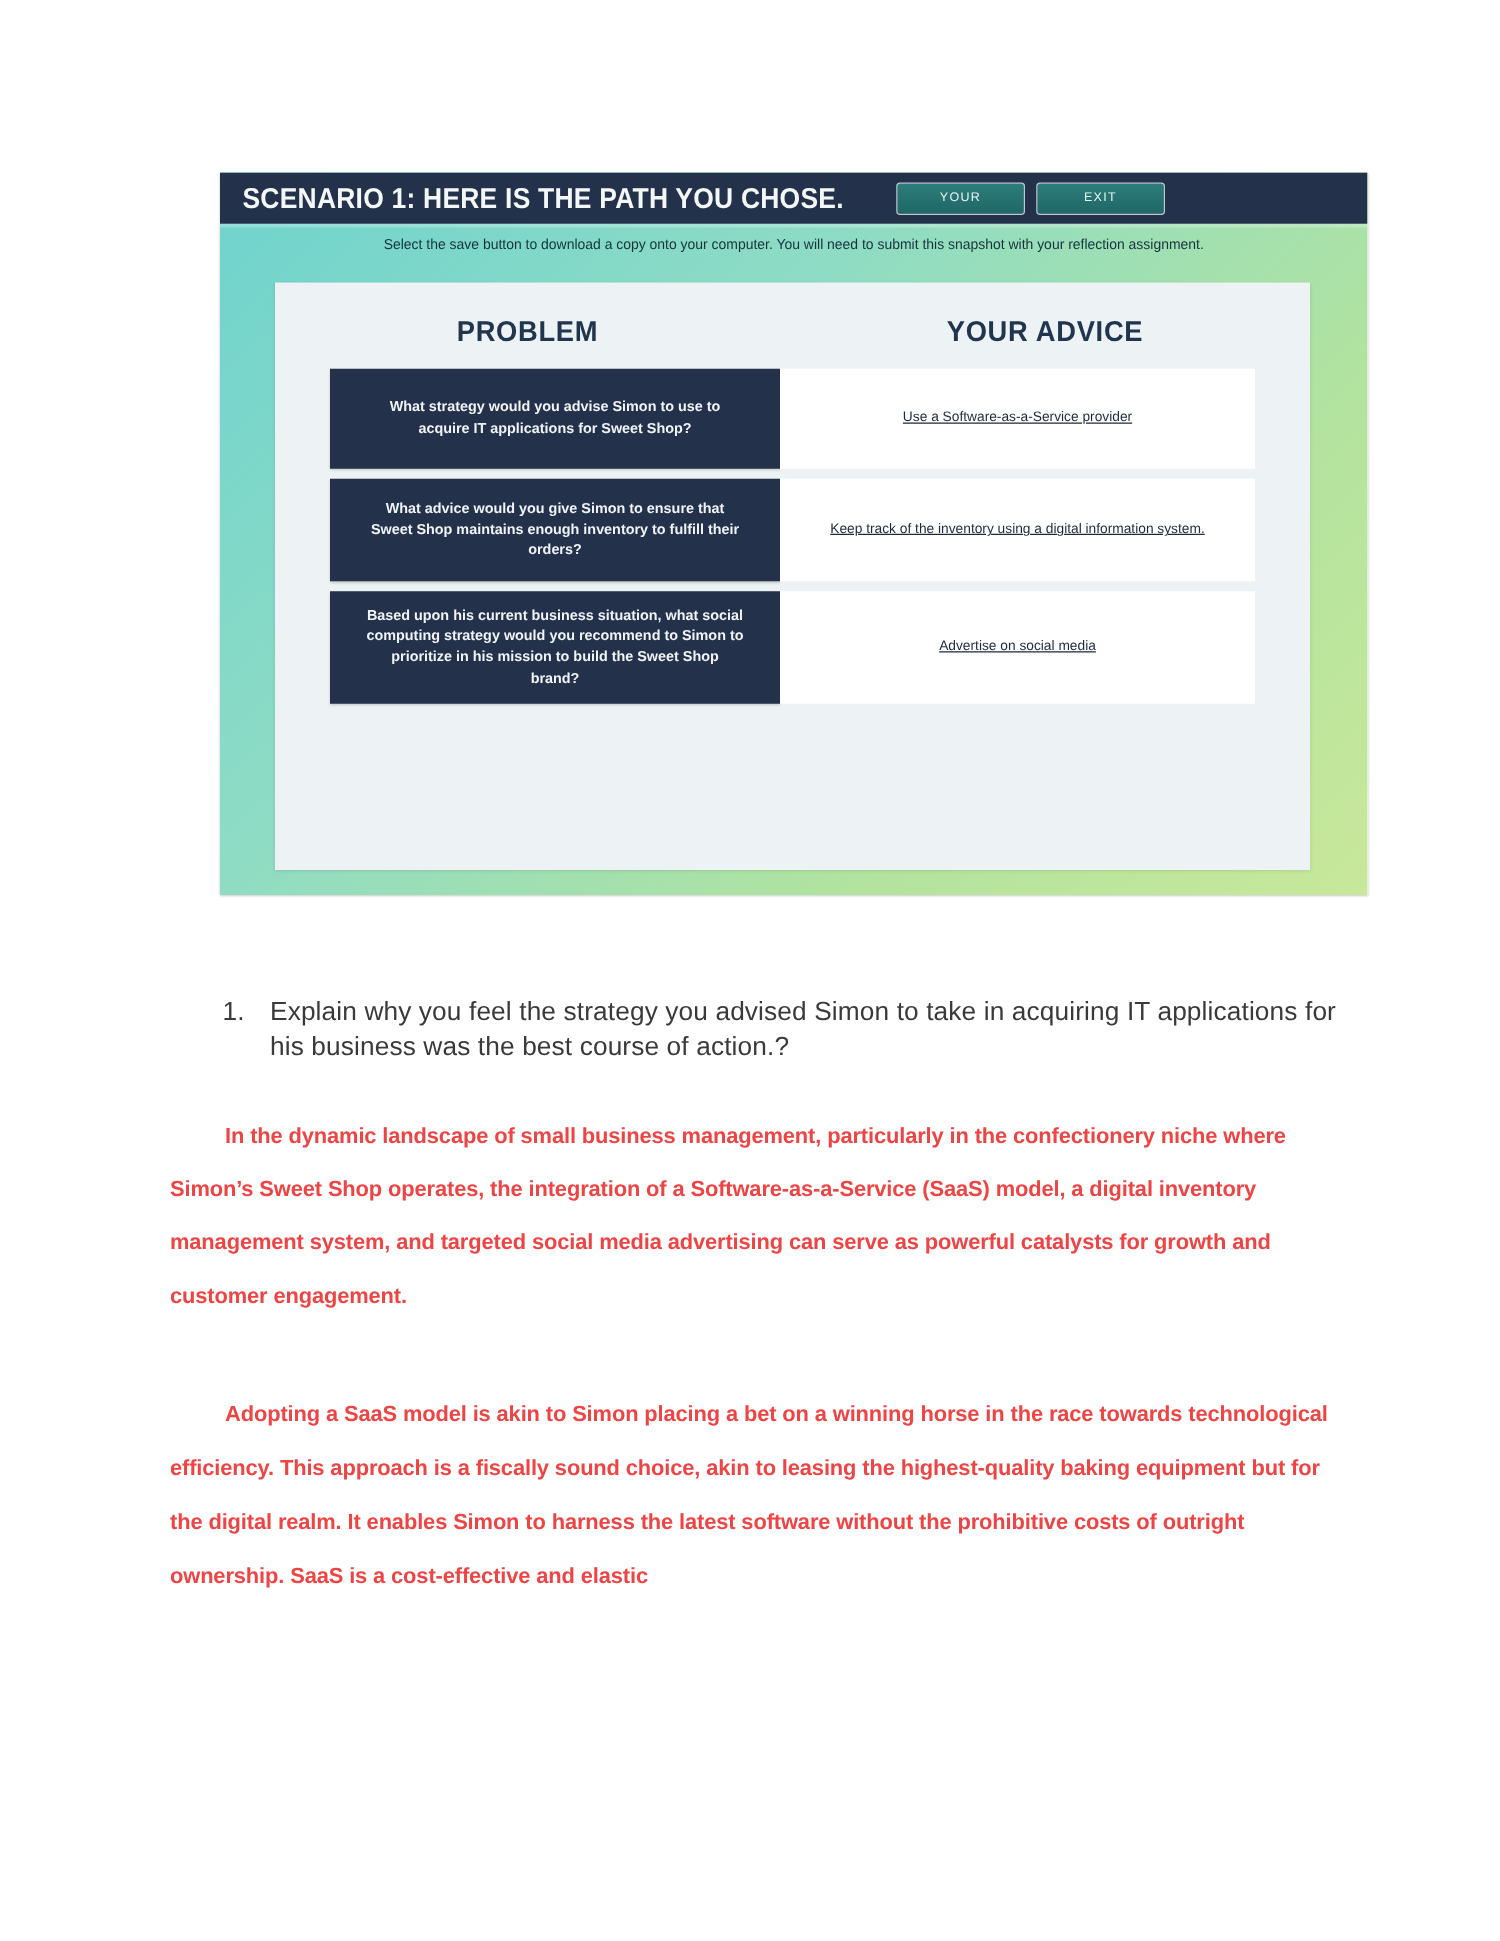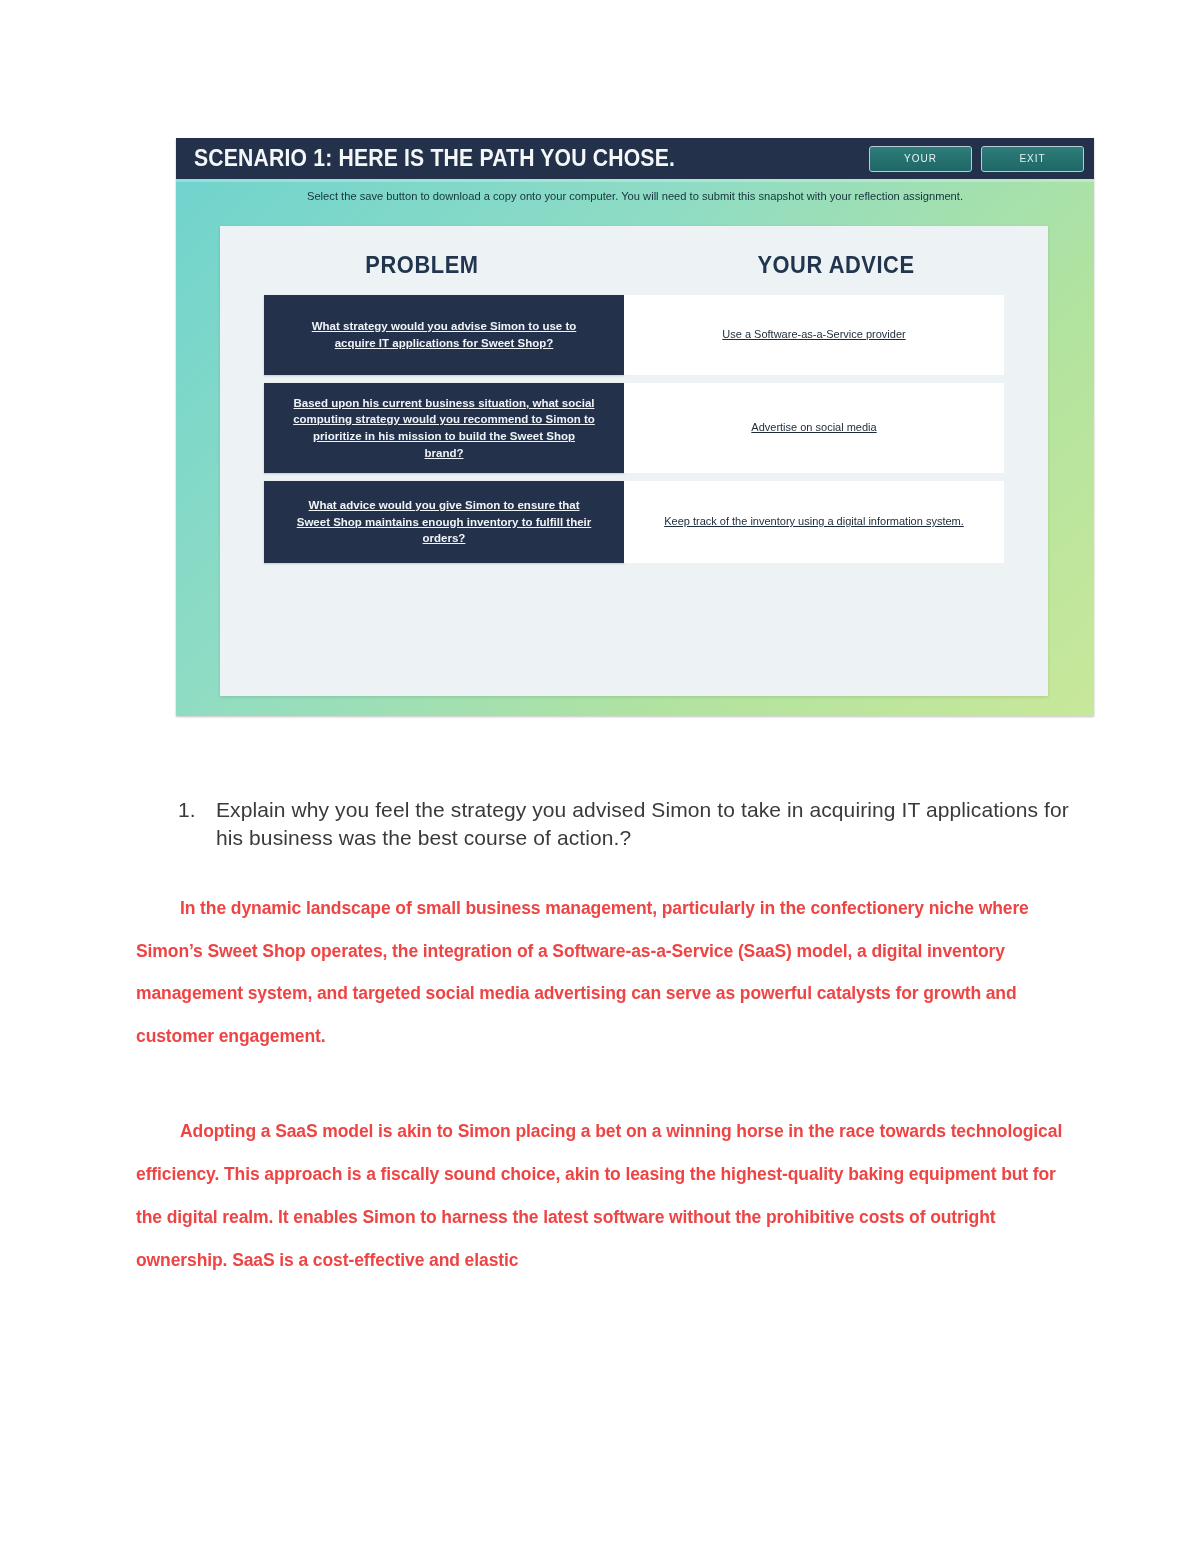--- a/index.html
+++ b/index.html
@@ -30,21 +30,21 @@
   
   .fig-titlebar {
     position: absolute;
     left: 0;
     top: 0;
     width: 100%;
     height: 41px;
     background: #24314a;
     display: flex;
     align-items: center;
-    justify-content: space-between;
+    justify-content: flex-start;
     padding: 0 0 0 18px;
     box-sizing: border-box;
   }
   .fig-title {
     color: #f4f7f8;
     font-size: 23px;
     font-weight: bold;
     letter-spacing: 0.2px;
     font-family: "Liberation Sans", sans-serif;
     transform: scaleX(0.92);
@@ -137,21 +137,20 @@
     font-weight: bold;
     line-height: 1.45;
     text-align: center;
     display: flex;
     align-items: center;
     justify-content: center;
     padding: 8px 28px;
     box-sizing: border-box;
     box-shadow: 0 1px 2px rgba(0,0,0,0.18);
     font-family: "Liberation Sans", sans-serif;
-    text-decoration: underline;
   }
   .cell-advice {
     flex: 1;
     background: #ffffff;
     color: #1d2b3a;
     font-size: 11px;
     line-height: 1.4;
     text-align: center;
     display: flex;
     align-items: center;
@@ -235,30 +234,30 @@
       <div class="col-head advice">YOUR ADVICE</div>
     </div>
 
     <div class="rows">
 
       <div class="row row-1">
         <div class="cell-problem">What strategy would you advise Simon to use to acquire IT applications for Sweet Shop?</div>
         <div class="cell-advice">Use a Software-as-a-Service provider</div>
       </div>
 
+      <div class="row row-2">
+        <div class="cell-problem">What advice would you give Simon to ensure that Sweet Shop maintains enough inventory to fulfill their orders?</div>
+        <div class="cell-advice">Keep track of the inventory using a digital information system.</div>
+      </div>
+
       <div class="row row-3">
         <div class="cell-problem">Based upon his current business situation, what social computing strategy would you recommend to Simon to prioritize in his mission to build the Sweet Shop brand?</div>
         <div class="cell-advice">Advertise on social media</div>
       </div>
 
-      <div class="row row-2">
-        <div class="cell-problem">What advice would you give Simon to ensure that Sweet Shop maintains enough inventory to fulfill their orders?</div>
-        <div class="cell-advice">Keep track of the inventory using a digital information system.</div>
-      </div>
-
     </div>
   </div>
 </div>
 
 <div class="doc">
 
   <div class="question-list">
     <div class="question-item">
       <span class="question-num">1.</span>
       <span>Explain why you feel the strategy you advised Simon to take in acquiring IT applications for his business was the best course of action.?</span>

